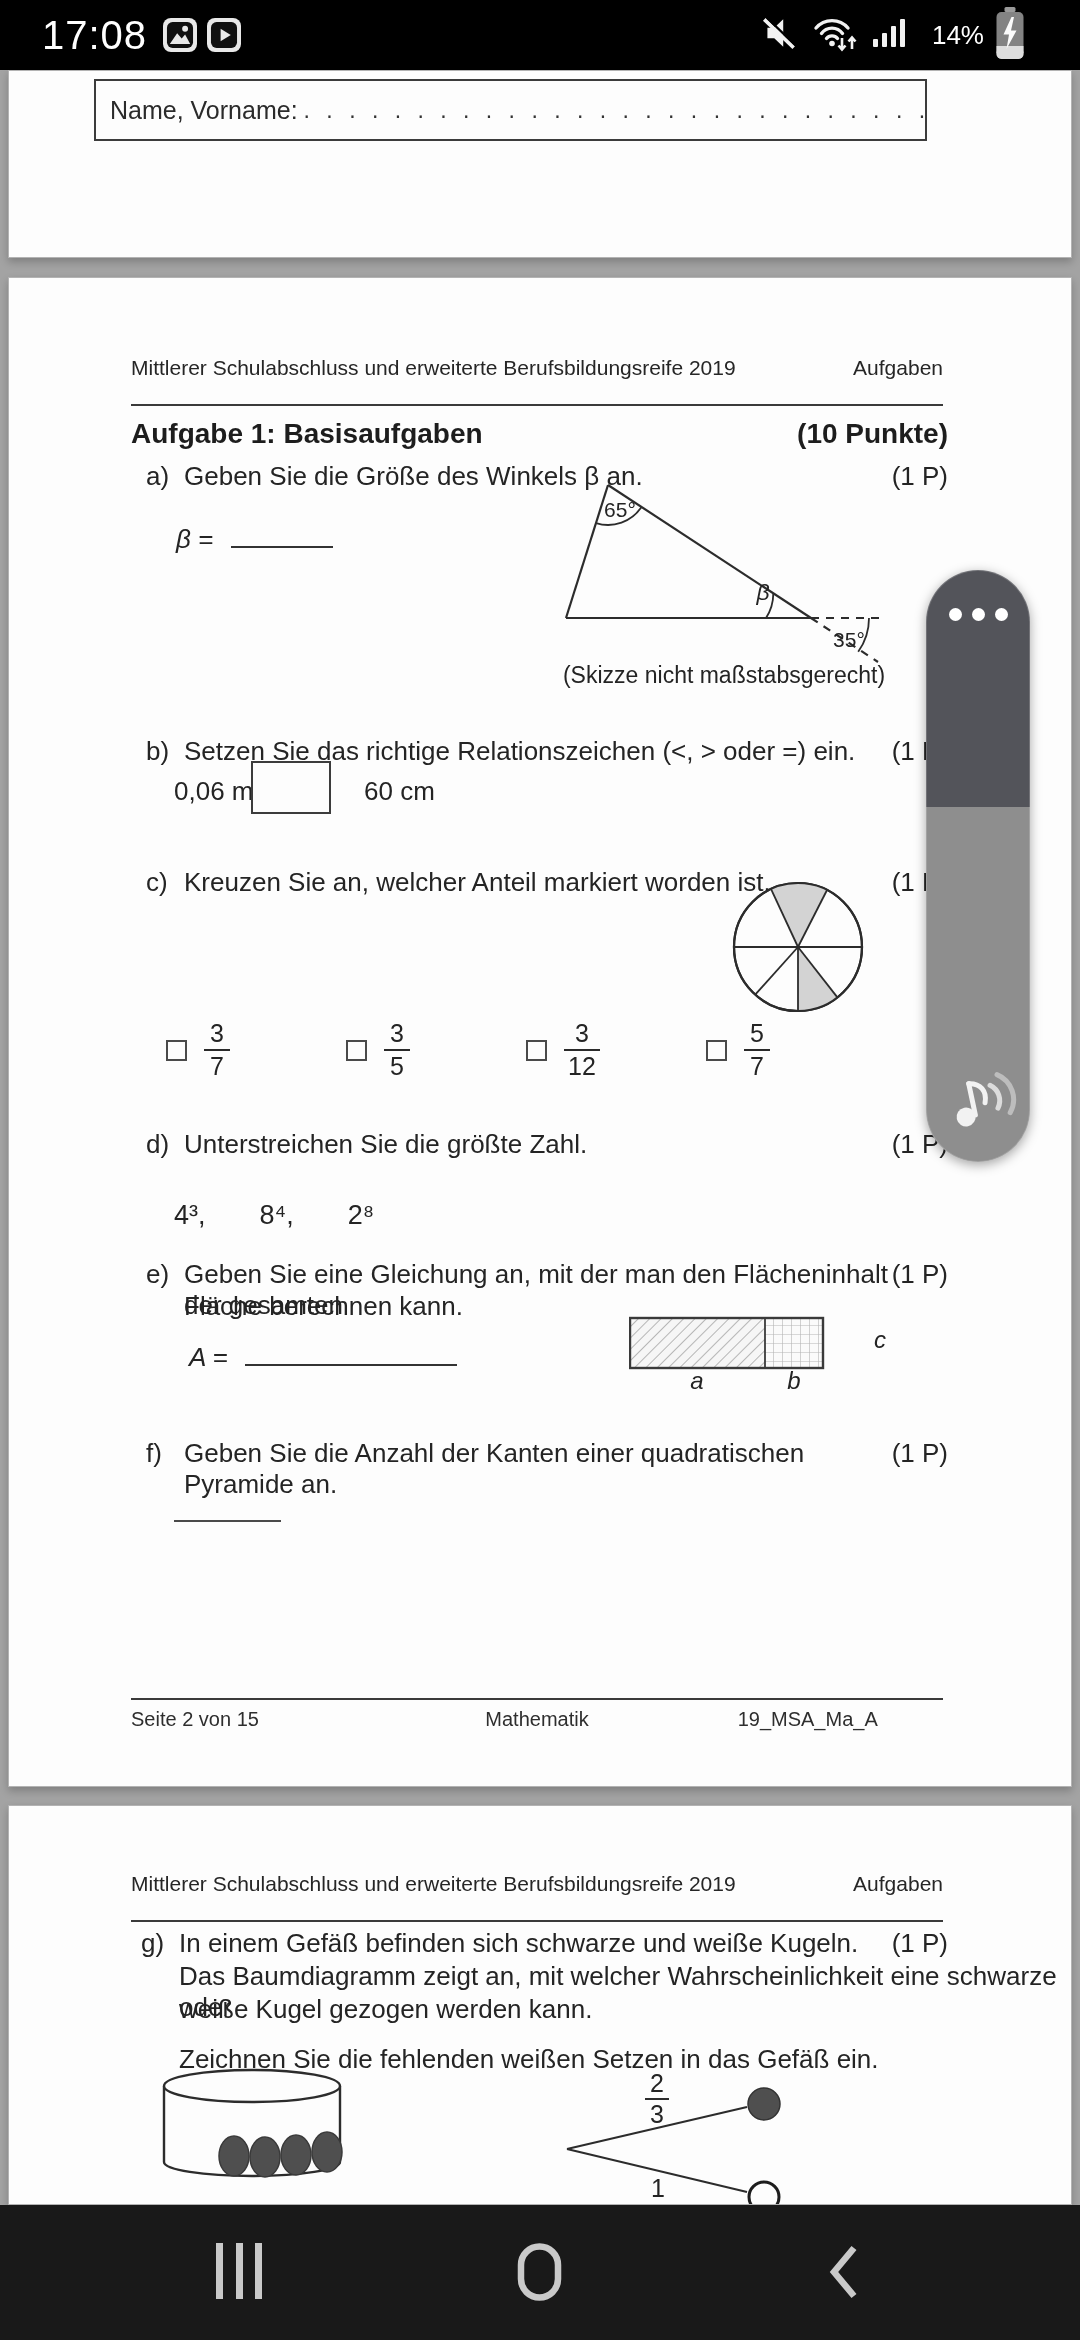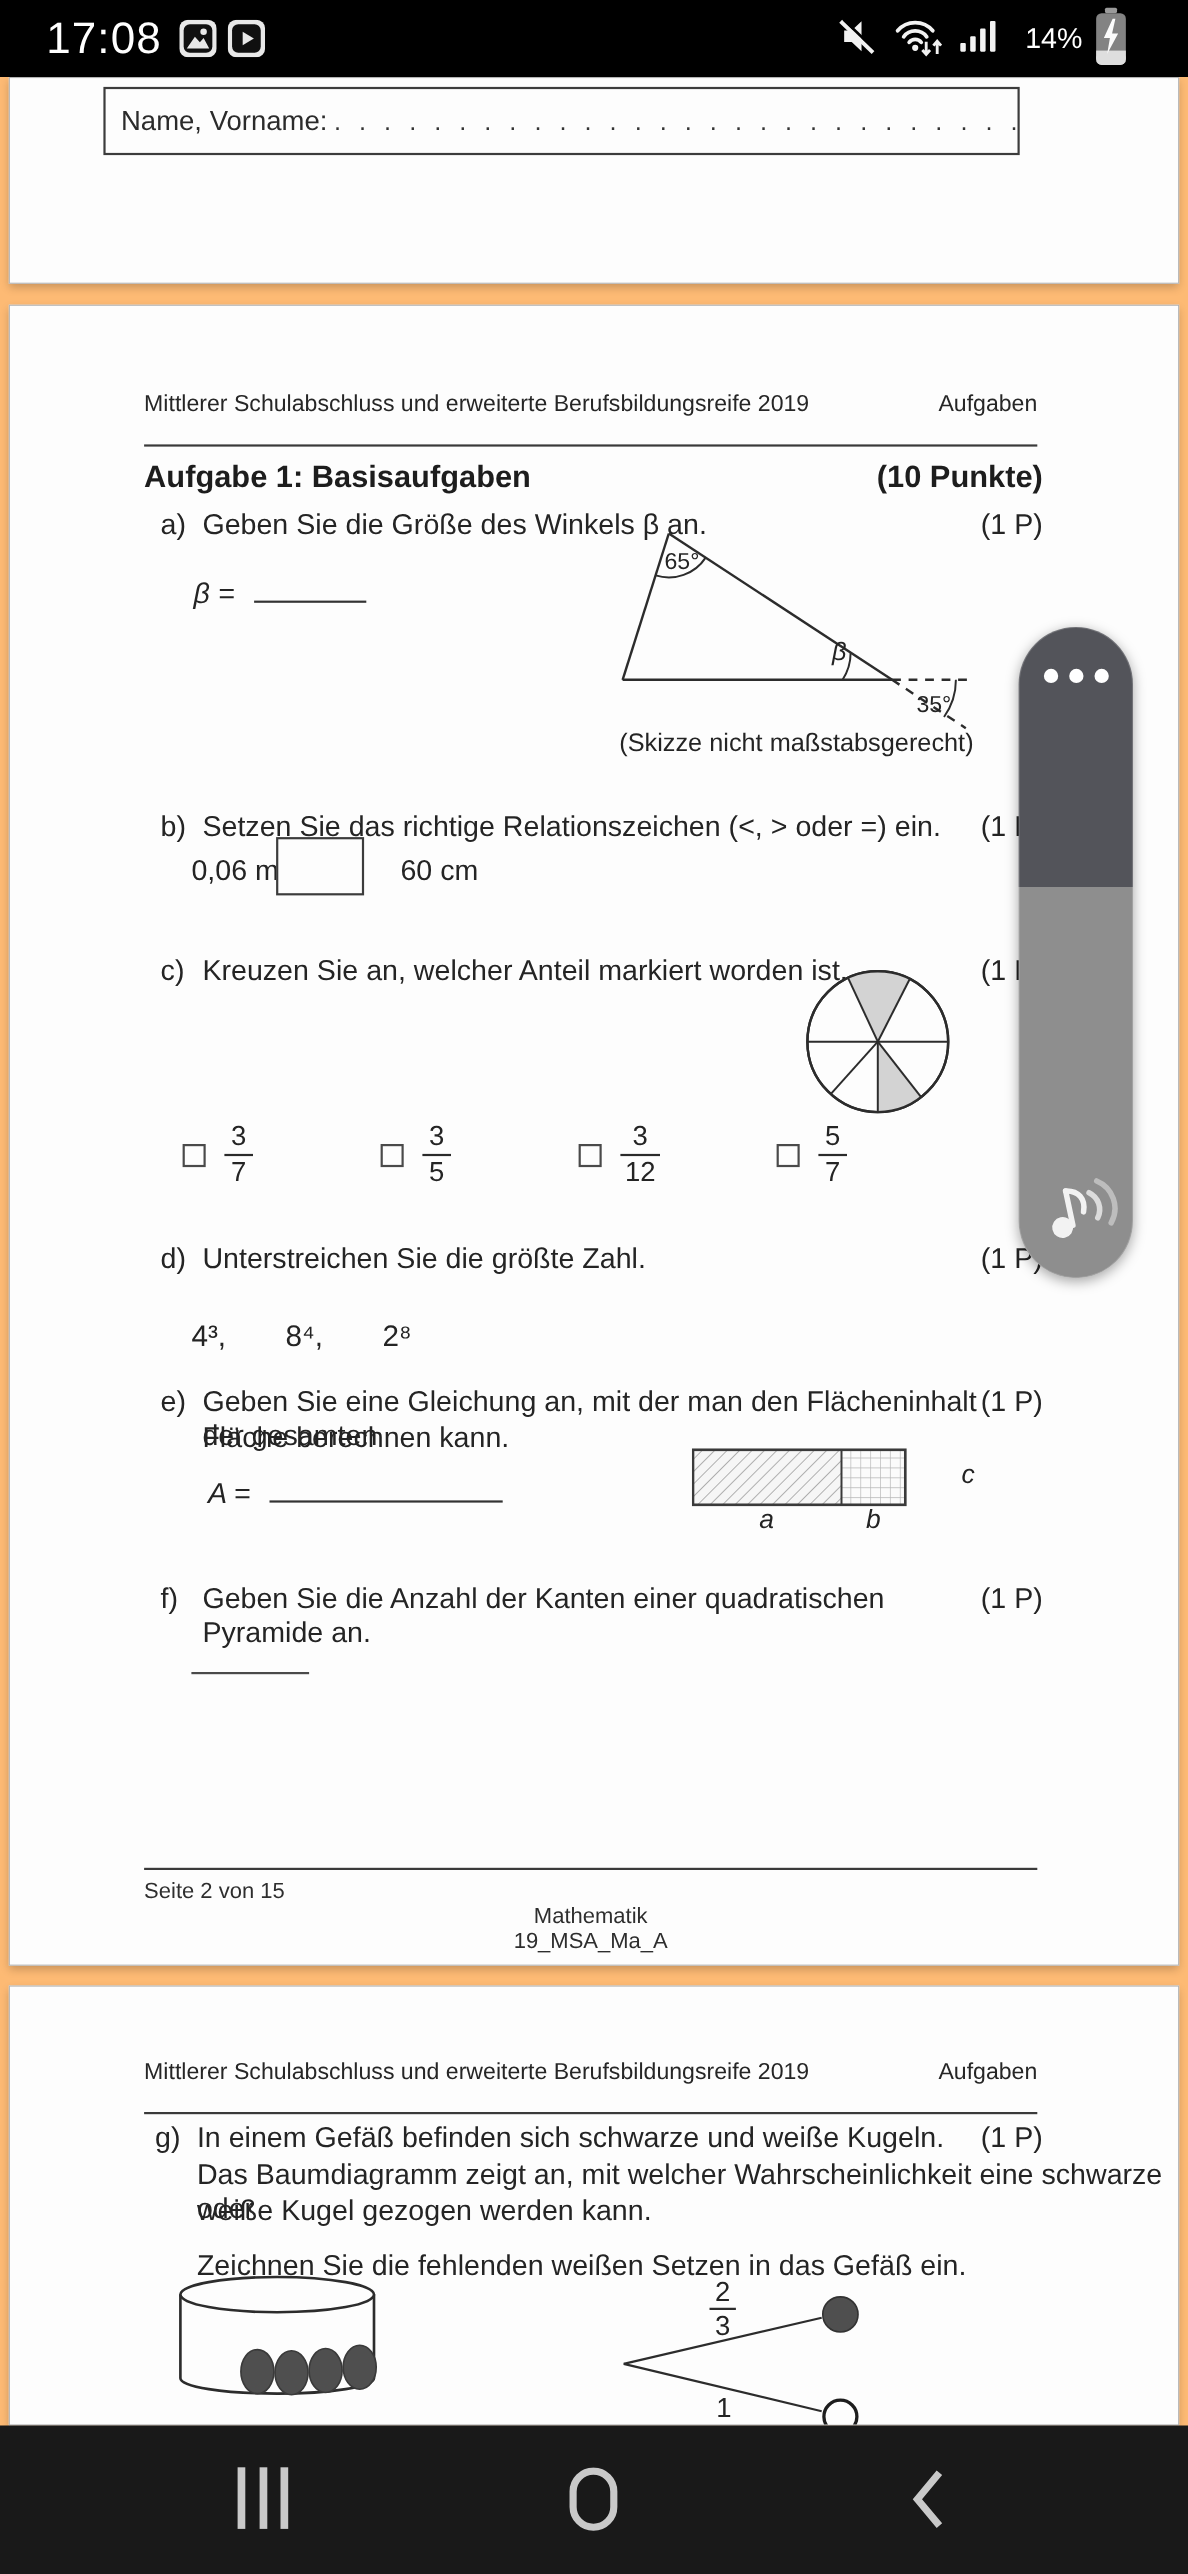--- a/index.html
+++ b/index.html
@@ -1,17 +1,17 @@
 <!DOCTYPE html>
 <html><head>
 <meta charset="utf-8">
 <style>
   html,body{margin:0;padding:0;background:#000;}
   *{box-sizing:border-box;}
-  #screen{position:relative;width:1080px;height:2340px;background:#fdba74;overflow:hidden;
+  #screen{position:relative;width:1080px;height:2340px;background:#a3a3a3;overflow:hidden;
           font-family:"Liberation Sans","DejaVu Sans",sans-serif;color:#2b2b2b;}
   
   .statusbar{position:absolute;top:0;left:0;width:1080px;height:70px;background:#000;z-index:50;
              display:flex;align-items:center;padding:0 0 0 42px;}
   .sb-time{color:#fff;font-size:40px;font-weight:500;letter-spacing:1px;margin-right:16px;}
   .sb-note{margin-right:10px;display:flex;}
   .sb-right{position:absolute;right:56px;top:0;height:70px;display:flex;align-items:center;gap:12px;}
   .sb-batt-txt{color:#fff;font-size:26px;font-weight:400;margin-left:11px;}
   
   .page{position:absolute;left:8px;width:1064px;background:#fdfdfd;border:1px solid #b3b3b3;
@@ -276,21 +276,21 @@
       <text x="251" y="32" font-size="24" font-style="italic" text-anchor="middle">c</text>
     </svg>
 
     <div class="qrow" style="top:1160px;">
       <span class="qlabel">f)</span>
       <span>Geben Sie die Anzahl der Kanten einer quadratischen Pyramide an.</span>
       <span class="qpts">(1 P)</span>
     </div>
     <div class="abs" style="left:165px;top:1242px;width:107px;border-bottom:2.5px solid #4a4a4a;"></div>
 
-    <div class="docfoot" style="top:1420px;flex-direction:column;">
+    <div class="docfoot" style="top:1420px;">
       <span class="fl">Seite 2 von 15</span>
       <span class="fc">Mathematik</span>
       <span class="fr">19_MSA_Ma_A</span>
     </div>
   </div>
 
   <div class="page" id="page3">
     <div class="dochead" style="top:66px;">
       <span>Mittlerer Schulabschluss und erweiterte Berufsbildungsreife 2019</span>
       <span>Aufgaben</span>

